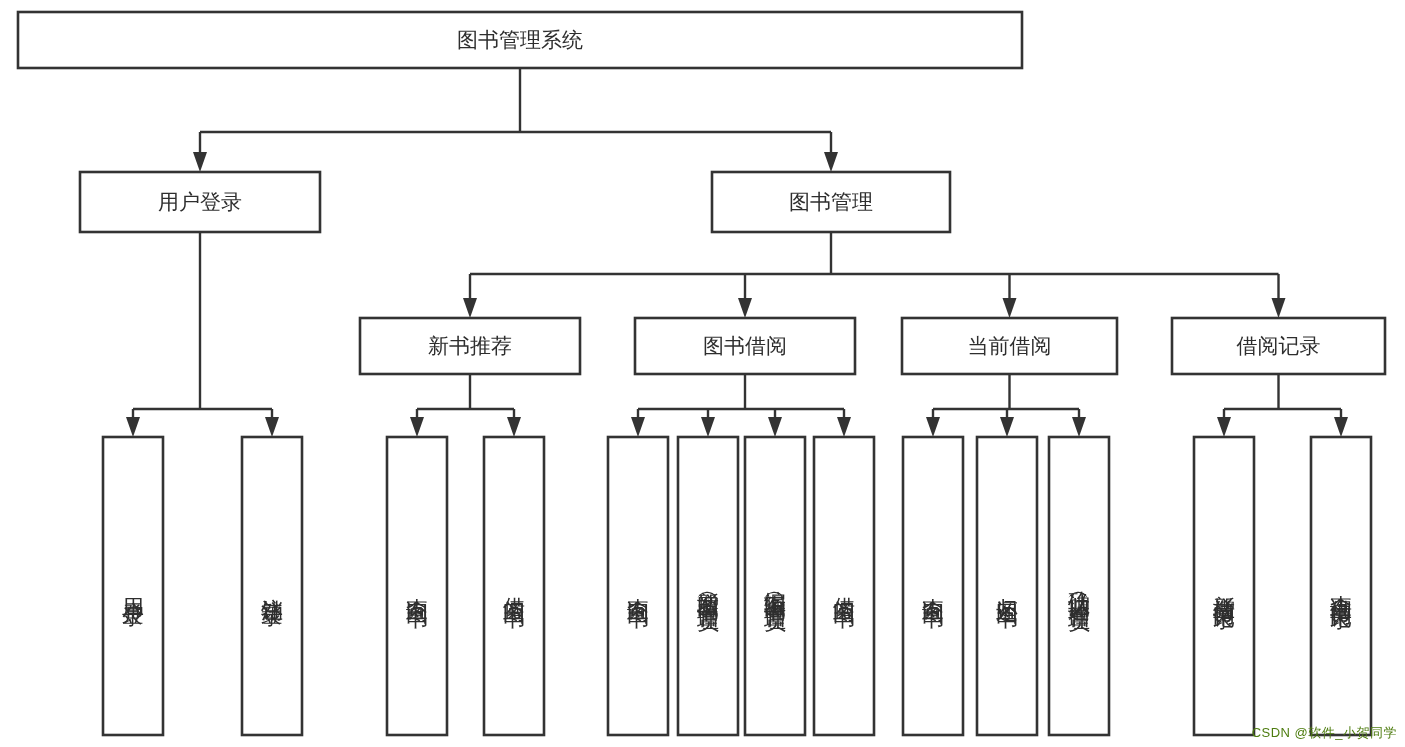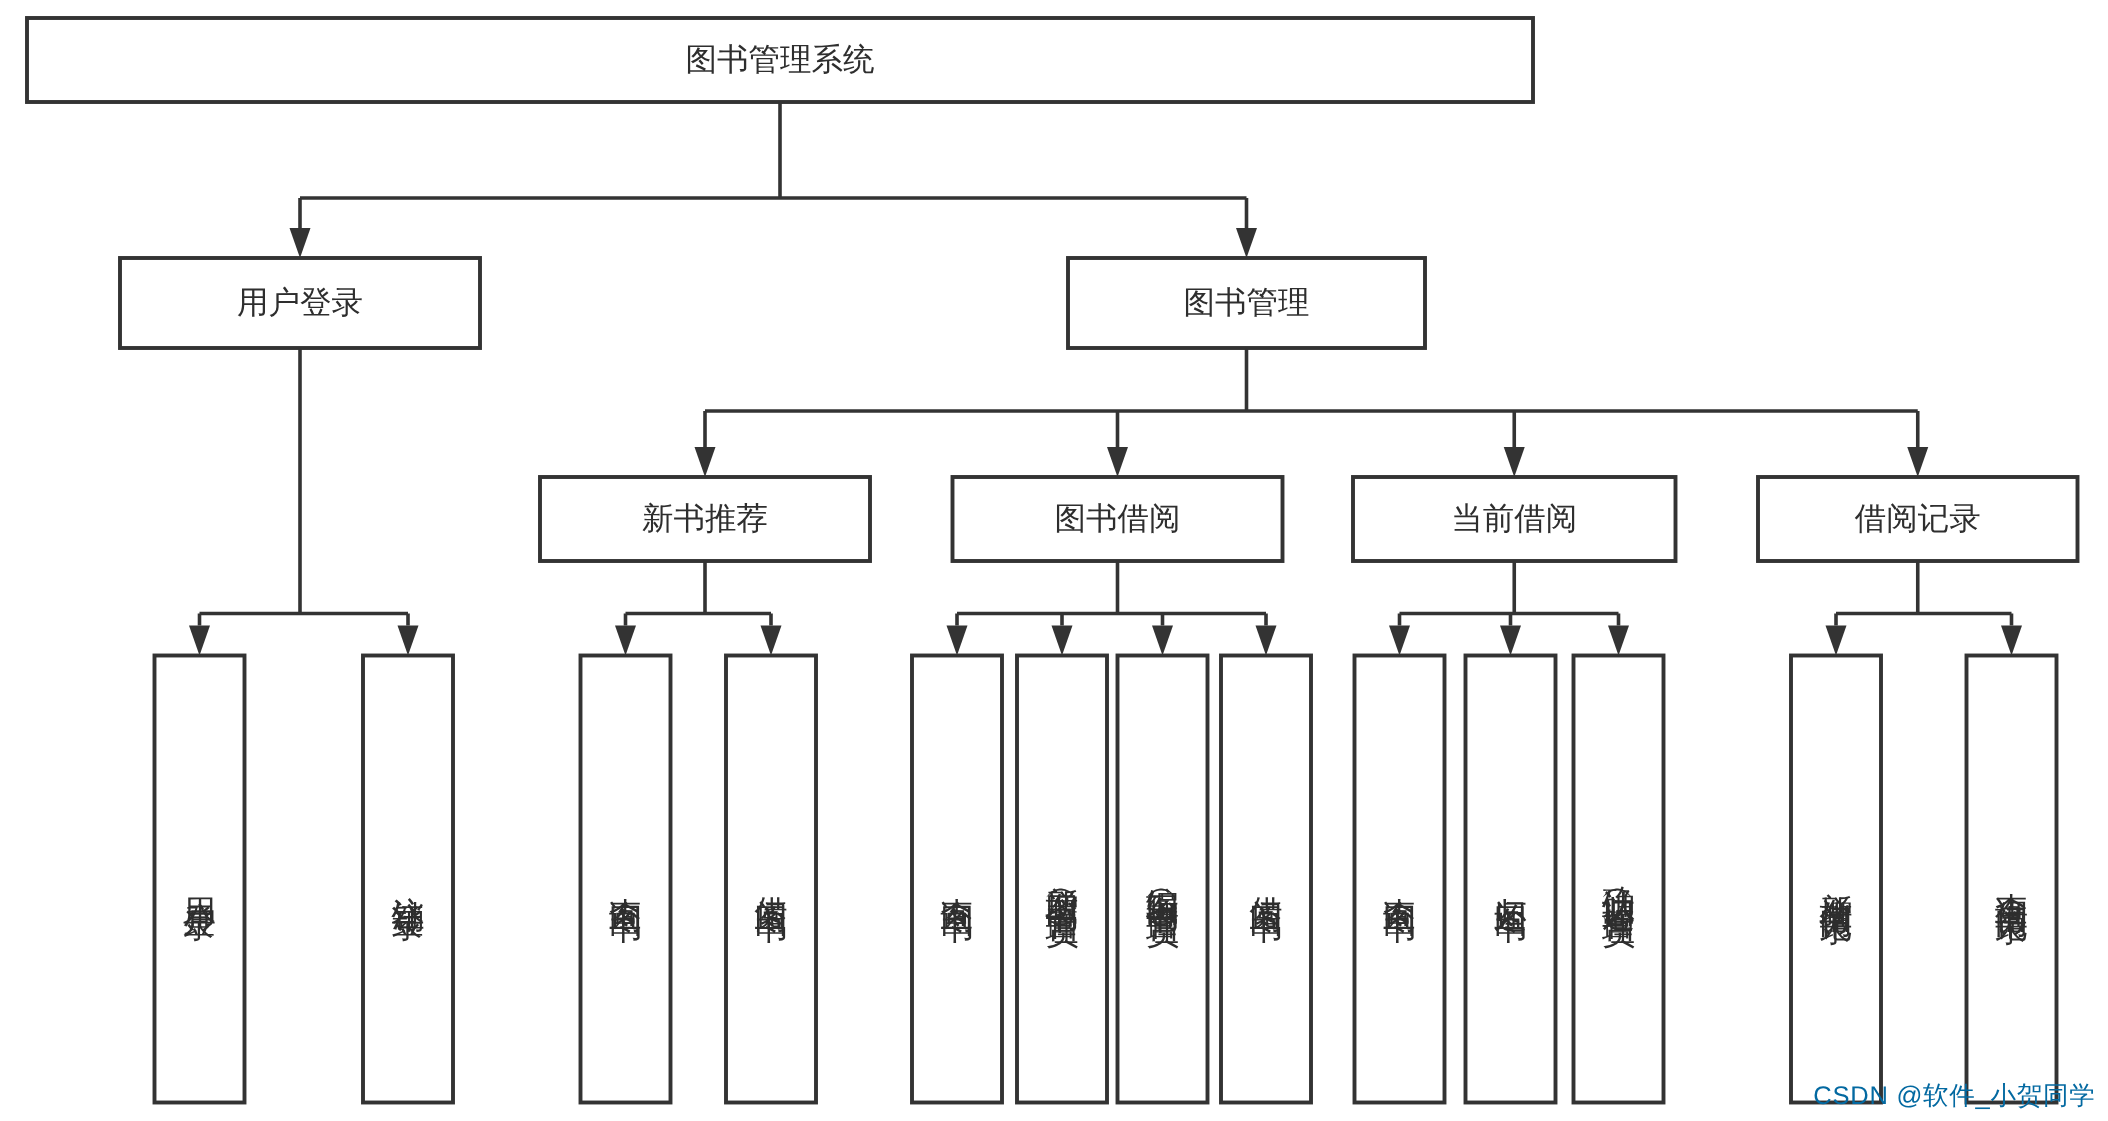--- a/index.html
+++ b/index.html
@@ -62,22 +62,22 @@
     align-items: center;
     justify-content: center;
     white-space: nowrap;
     user-select: none;
   }
   .watermark {
     position: absolute;
     right: 8px;
     bottom: 5px;
     font-family: "Liberation Sans", "DejaVu Sans", sans-serif;
-    font-size: 17px;
-    color: #0369a1;
+    font-size: 13px;
+    color: #4d7c0f;
     letter-spacing: 0.5px;
     white-space: nowrap;
   }
 </style>
 </head>
 <body>
 
 <div id="diagram-root">
 
   <svg id="tree-svg" viewBox="0 0 1405 747" xmlns="http://www.w3.org/2000/svg">

